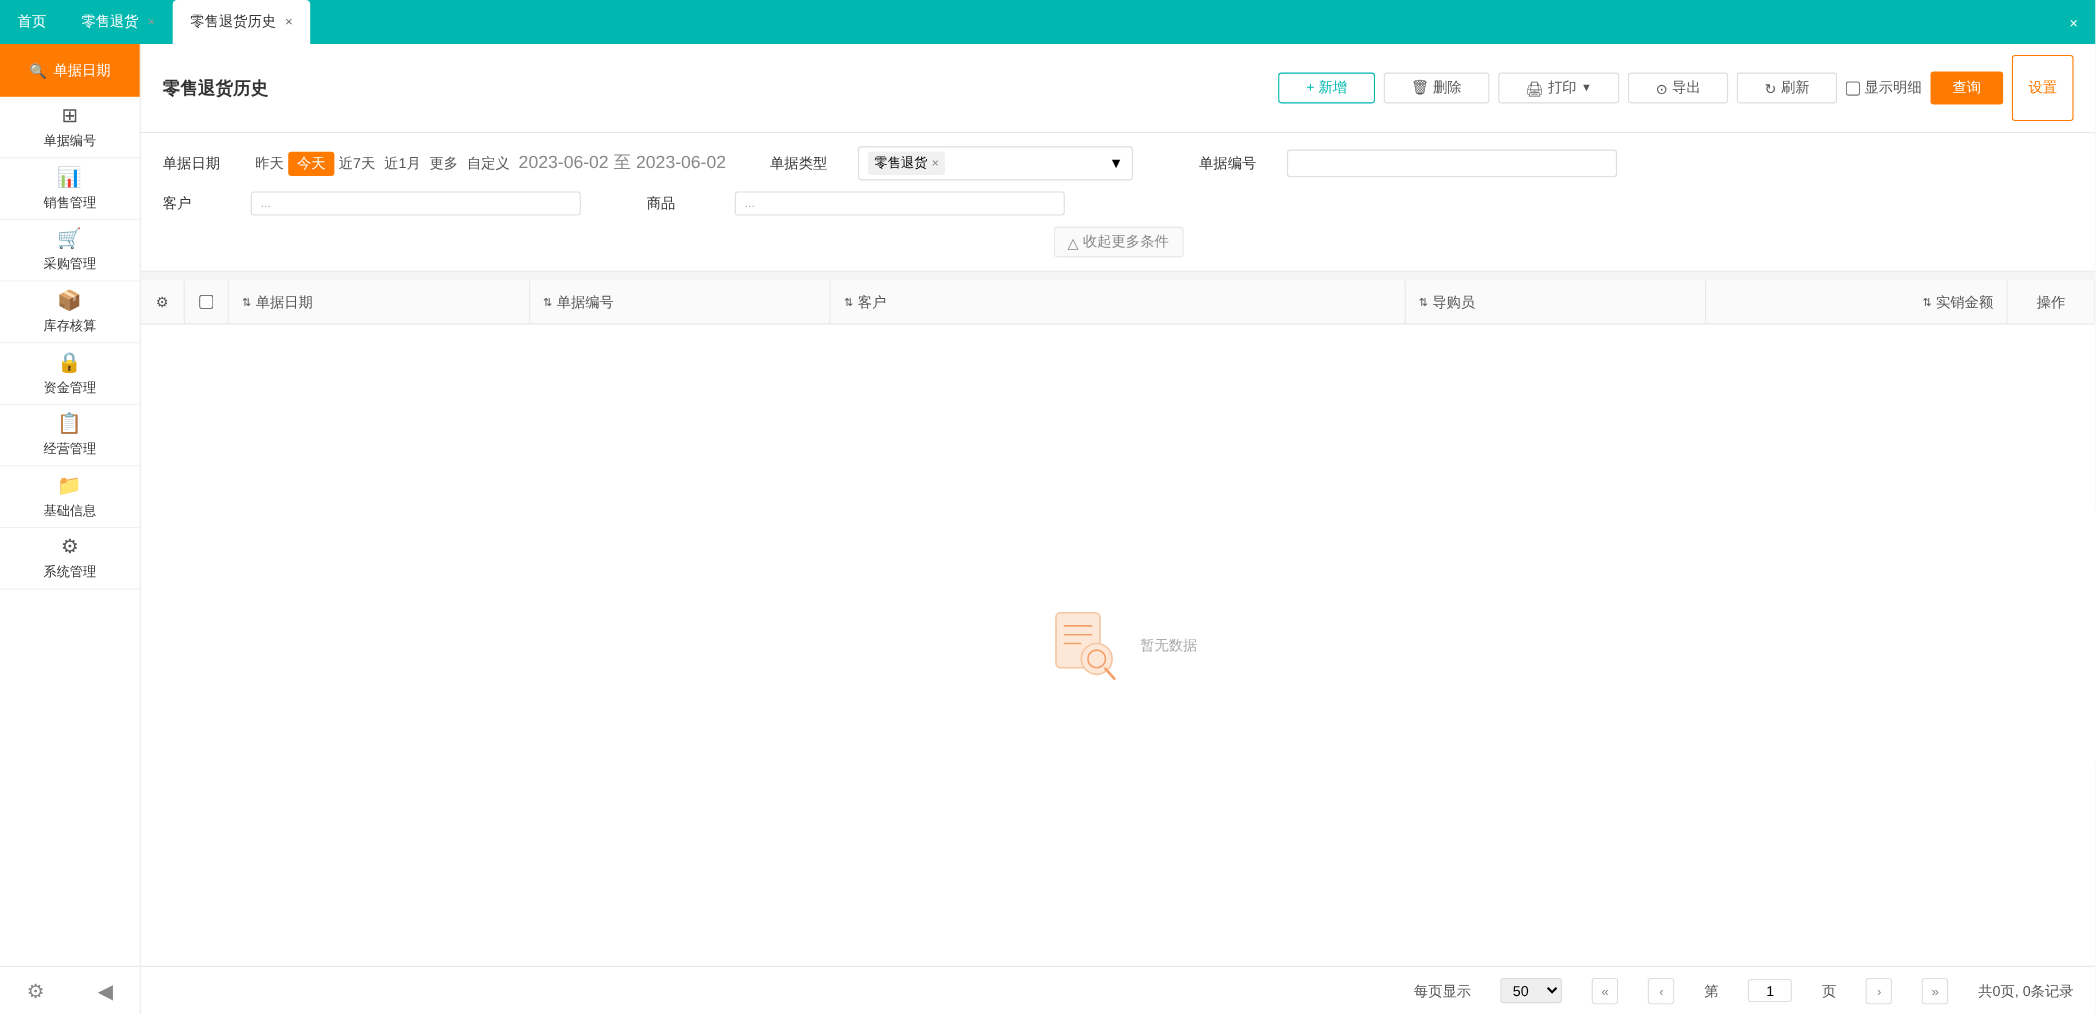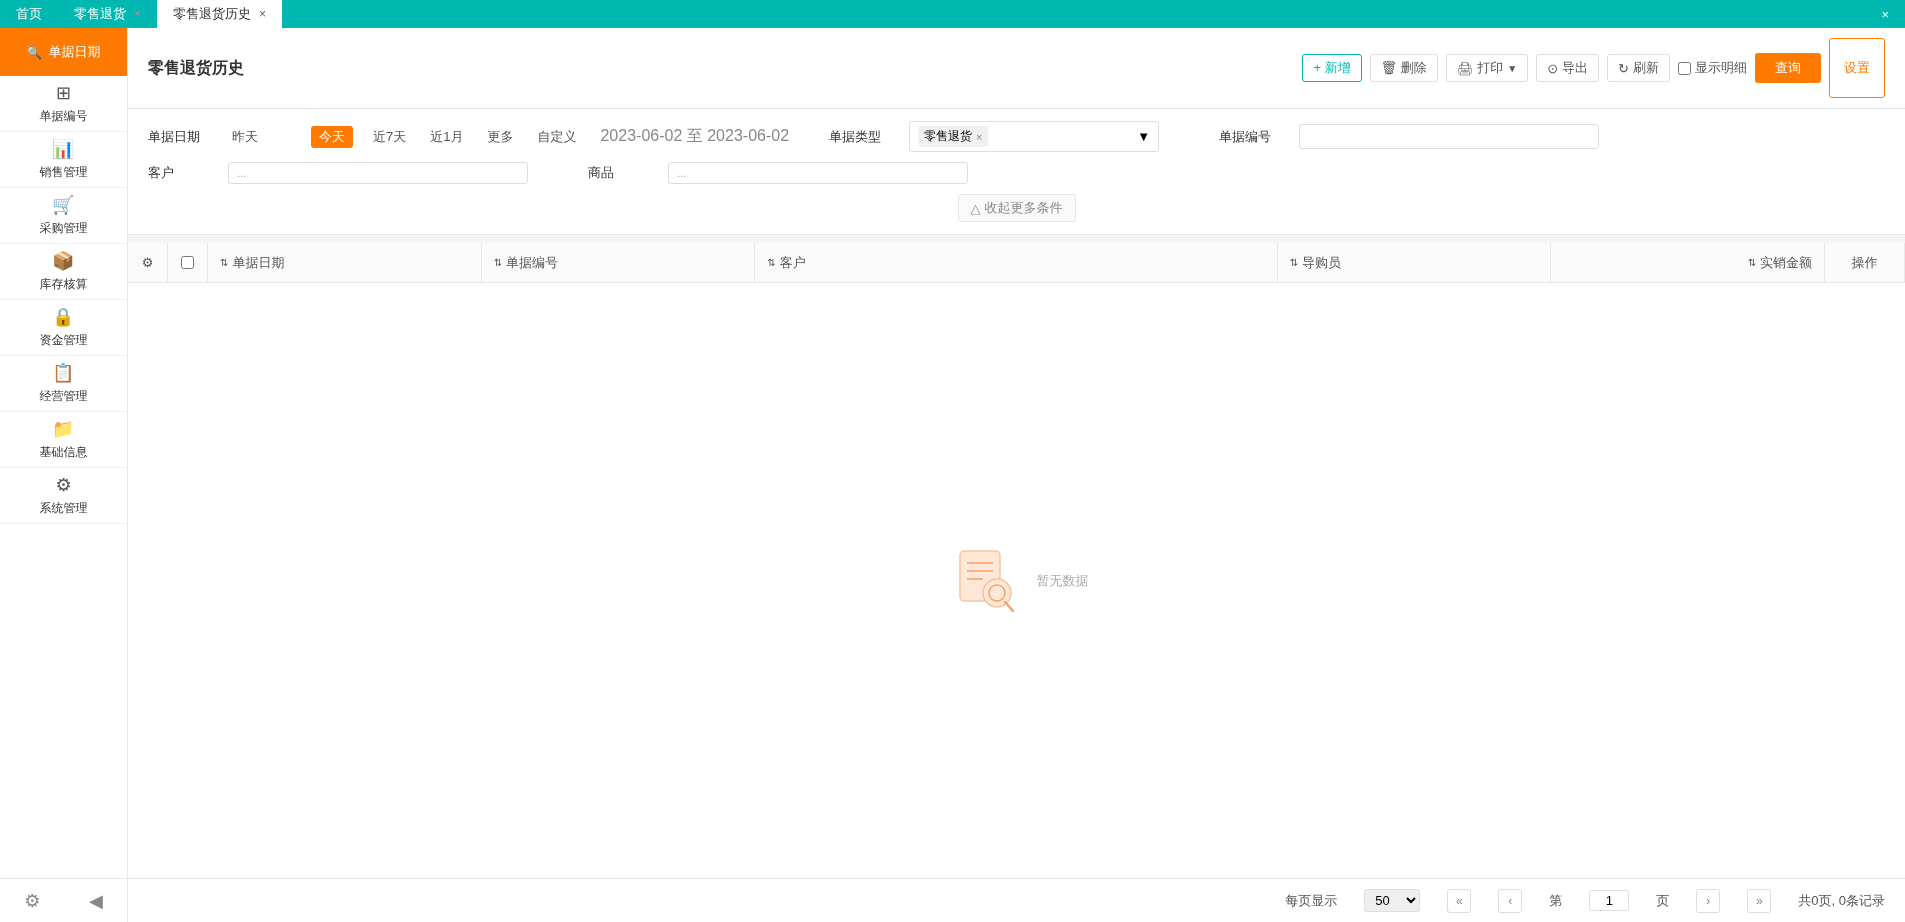--- a/index.html
+++ b/index.html
@@ -1,20 +1,20 @@
 <!DOCTYPE html>
 <html><head>
   <meta charset="utf-8">
   <style>
     * { box-sizing: border-box; margin: 0; padding: 0; font-family: 'Microsoft YaHei', Arial, sans-serif; }
     body { width: 1905px; height: 922px; overflow: hidden; background: #f5f5f5; display: flex; flex-direction: column; }
 
     
     .top-bar {
-      height: 28px;
+      height: 40px;
       background: #00b8b0;
       display: flex;
       align-items: center;
       padding-left: 0;
       flex-shrink: 0;
     }
     .tab-item {
       height: 40px;
       display: flex;
       align-items: center;
@@ -115,21 +115,21 @@
       justify-content: space-between;
       border-bottom: 1px solid #e8e8e8;
       flex-shrink: 0;
     }
     .page-title { font-size: 16px; color: #333; font-weight: bold; }
     .header-actions { display: flex; align-items: center; gap: 8px; }
     .btn-action {
       display: flex;
       align-items: center;
       gap: 4px;
-      padding: 4px 10px;
+      padding: 4px 24px;
       font-size: 13px;
       color: #555;
       background: #fff;
       border: 1px solid #ddd;
       border-radius: 3px;
       cursor: pointer;
       white-space: nowrap;
     }
     .btn-action.new { color: #00b8b0; border-color: #00b8b0; }
     .btn-query {
@@ -167,35 +167,34 @@
     }
     .filter-label {
       font-size: 13px;
       color: #333;
       white-space: nowrap;
       min-width: 60px;
     }
     .date-options {
       display: flex;
       align-items: center;
-      gap: 16px;
+      gap: 0;
       font-size: 13px;
       text-align: center;
     }
     .date-opt {
       color: #555;
       cursor: pointer;
       padding: 2px 4px;
     }
     .date-opt.active {
       background: #ff7a00;
       color: #fff;
       border-radius: 3px;
       padding: 2px 8px;
-      margin-left: 33px;
     }
     .date-range {
       font-size: 16px;
       color: #888;
       margin-left: 4px;
     }
     .filter-select {
       display: flex;
       align-items: center;
       border: 1px solid #ddd;

